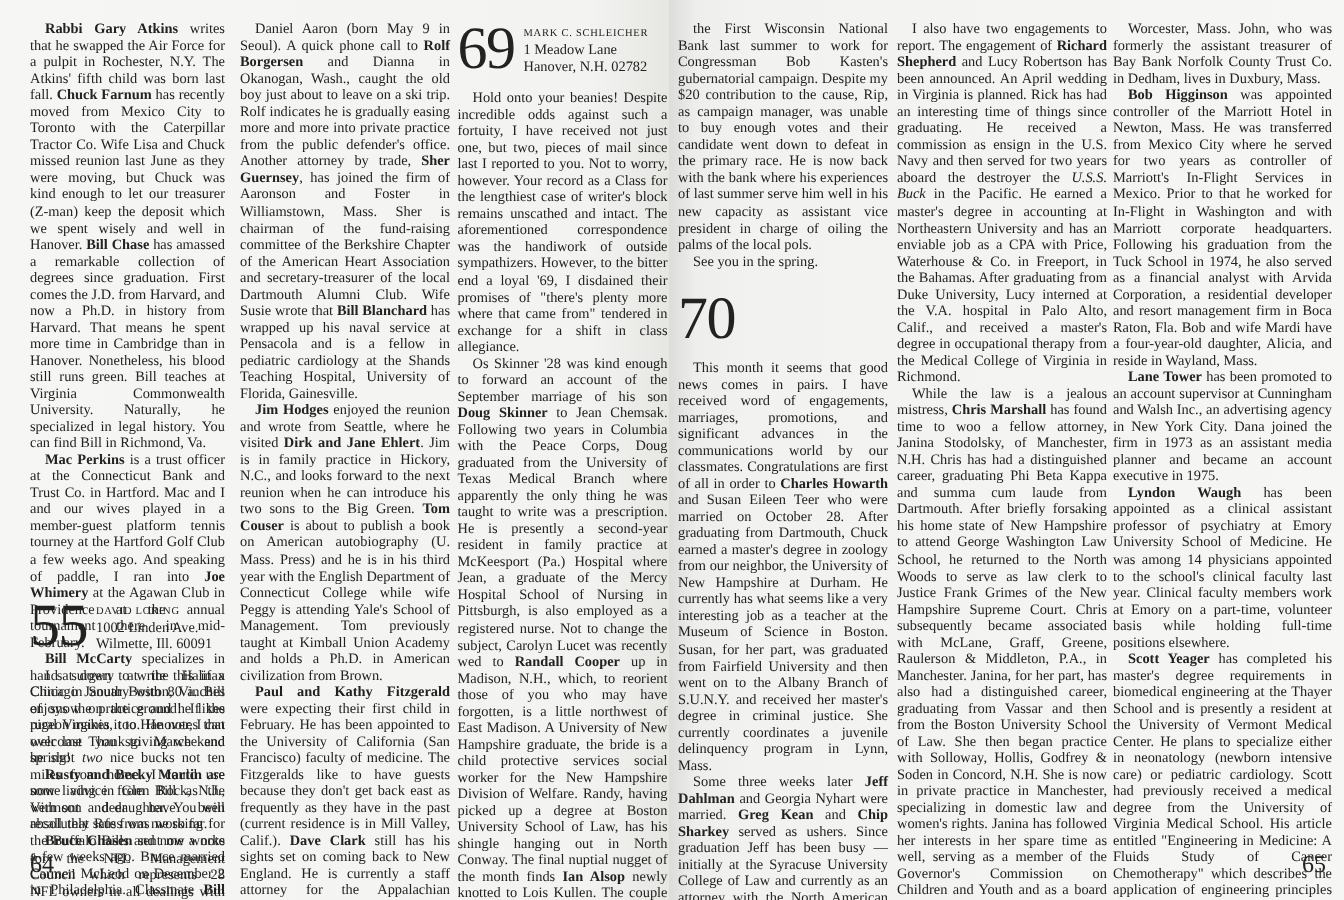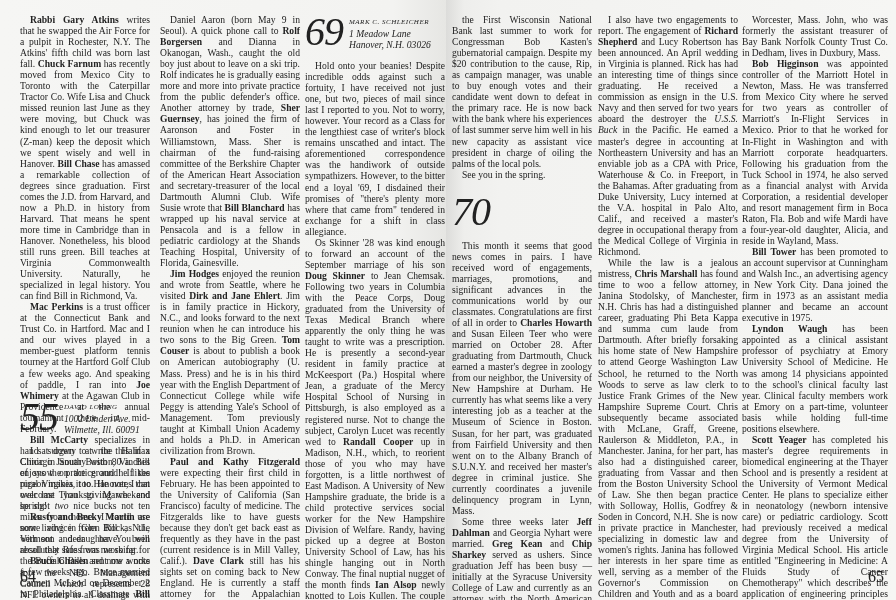--- a/index.html
+++ b/index.html
@@ -7,21 +7,21 @@
   .spread { position:relative; width:896px; height:600px;padding-left:12px; }
   .page { position:absolute; top:0; height:600px; }
   .page.left { left:0; width:446px; background:linear-gradient(to right,#f6f6f4 0%,#f3f3f1 88%,#e6e6e3 100%); }
   .page.right { left:446px; width:450px; background:linear-gradient(to right,#dcdcda 0%,#eeeeec 4%,#f2f2f0 12%,#f6f6f4 100%); }
   .col { position:absolute; top:14px; font-size:9.6px; line-height:11.05px; text-align:justify; hyphens:auto; }
   .col p { margin:0; text-indent:10px; }
   .col b { font-weight:bold; }
   .c1 { left:20px; width:205px; }
   .c2 { left:160px; width:140px; }
   .c3 { left:305px; width:140px; }
-  .head { display:flex; align-items:flex-end; margin:6px 0 10px 0;font-style:italic; }
+  .head { display:flex; align-items:flex-end; margin:6px 0 10px 0; }
   .head .num { font-size:40px; line-height:36px; margin-right:6px; letter-spacing:-1px; }
   .head .addr { font-size:9.6px; line-height:11px; padding-top:2px; }
   .head .name { font-size:7px; letter-spacing:0.5px; text-transform:uppercase; }
   .folio { position:absolute; bottom:14px; font-size:16px; }
   .folio.l { left:20px; } .folio.r { right:12px; }
 </style>
 </head>
 <body>
 
 <div class="spread">
@@ -54,21 +54,21 @@
           <p><b>Jim Hodges</b> enjoyed the reunion and wrote from Seattle, where he visited <b>Dirk and Jane Ehlert</b>. Jim is in family practice in Hickory, N.C., and looks forward to the next reunion when he can introduce his two sons to the Big Green. <b>Tom Couser</b> is about to publish a book on American autobiography (U. Mass. Press) and he is in his third year with the English Department of Connecticut College while wife Peggy is attending Yale's School of Management. Tom previously taught at Kimball Union Academy and holds a Ph.D. in American civilization from Brown.</p>
           <p><b>Paul and Kathy Fitzgerald</b> were expecting their first child in February. He has been appointed to the University of California (San Francisco) faculty of medicine. The Fitzgeralds like to have guests because they don't get back east as frequently as they have in the past (current residence is in Mill Valley, Calif.). <b>Dave Clark</b> still has his sights set on coming back to New England. He is currently a staff attorney for the Appalachian Research and Defense Fund, lives in Pineville, W.Va., and still plays rugby every weekend with a city club in Charleston.</p>
         </div>
     </div>
     <div class="col c3">
       <div class="head" style="margin-top:0;">
         <span class="num">69</span>
         <div class="addr">
           <div class="name">Mark C. Schleicher</div>
           <div>1 Meadow Lane</div>
-          <div>Hanover, N.H. 03026</div>
+          <div>Hanover, N.H. 02782</div>
         </div>
       </div>
       <div>
           <p>Hold onto your beanies! Despite incredible odds against such a fortuity, I have received not just one, but two, pieces of mail since last I reported to you. Not to worry, however. Your record as a Class for the lengthiest case of writer's block remains unscathed and intact. The aforementioned correspondence was the handiwork of outside sympathizers. However, to the bitter end a loyal '69, I disdained their promises of "there's plenty more where that came from" tendered in exchange for a shift in class allegiance.</p>
           <p>Os Skinner '28 was kind enough to forward an account of the September marriage of his son <b>Doug Skinner</b> to Jean Chemsak. Following two years in Columbia with the Peace Corps, Doug graduated from the University of Texas Medical Branch where apparently the only thing he was taught to write was a prescription. He is presently a second-year resident in family practice at McKeesport (Pa.) Hospital where Jean, a graduate of the Mercy Hospital School of Nursing in Pittsburgh, is also employed as a registered nurse. Not to change the subject, Carolyn Lucet was recently wed to <b>Randall Cooper</b> up in Madison, N.H., which, to reorient those of you who may have forgotten, is a little northwest of East Madison. A University of New Hampshire graduate, the bride is a child protective services social worker for the New Hampshire Division of Welfare. Randy, having picked up a degree at Boston University School of Law, has his shingle hanging out in North Conway. The final nuptial nugget of the month finds <b>Ian Alsop</b> newly knotted to Lois Kullen. The couple resides in Katmandu where they manage the James Hilton Hotel, a youth hostel catering to Sherpa guides should they wish to ever rest.</p>
         </div>
     </div>
     <div class="folio l">64</div>
   </div>
 
@@ -90,21 +90,21 @@
       <div>
           <p>I also have two engagements to report. The engagement of <b>Richard Shepherd</b> and Lucy Robertson has been announced. An April wedding in Virginia is planned. Rick has had an interesting time of things since graduating. He received a commission as ensign in the U.S. Navy and then served for two years aboard the destroyer the <i>U.S.S. Buck</i> in the Pacific. He earned a master's degree in accounting at Northeastern University and has an enviable job as a CPA with Price, Waterhouse &amp; Co. in Freeport, in the Bahamas. After graduating from Duke University, Lucy interned at the V.A. hospital in Palo Alto, Calif., and received a master's degree in occupational therapy from the Medical College of Virginia in Richmond.</p>
           <p>While the law is a jealous mistress, <b>Chris Marshall</b> has found time to woo a fellow attorney, Janina Stodolsky, of Manchester, N.H. Chris has had a distinguished career, graduating Phi Beta Kappa and summa cum laude from Dartmouth. After briefly forsaking his home state of New Hampshire to attend George Washington Law School, he returned to the North Woods to serve as law clerk to Justice Frank Grimes of the New Hampshire Supreme Court. Chris subsequently became associated with McLane, Graff, Greene, Raulerson &amp; Middleton, P.A., in Manchester. Janina, for her part, has also had a distinguished career, graduating from Vassar and then from the Boston University School of Law. She then began practice with Solloway, Hollis, Godfrey &amp; Soden in Concord, N.H. She is now in private practice in Manchester, specializing in domestic law and women's rights. Janina has followed her interests in her spare time as well, serving as a member of the Governor's Commission on Children and Youth and as a board member of New Hampshire Legal Assistants. Somehow she also finds time to teach paralegal studies at Notre Dame College in Manchester. Her diverse legal experience also includes a stint as a judge in the Concord District Court, and she has the distinction of having been the first woman judge of that court.</p>
         </div>
 
     </div>
     <div class="col" style="left:296px;width:146px;">
       <div>
           <p>Worcester, Mass. John, who was formerly the assistant treasurer of Bay Bank Norfolk County Trust Co. in Dedham, lives in Duxbury, Mass.</p>
           <p><b>Bob Higginson</b> was appointed controller of the Marriott Hotel in Newton, Mass. He was transferred from Mexico City where he served for two years as controller of Marriott's In-Flight Services in Mexico. Prior to that he worked for In-Flight in Washington and with Marriott corporate headquarters. Following his graduation from the Tuck School in 1974, he also served as a financial analyst with Arvida Corporation, a residential developer and resort management firm in Boca Raton, Fla. Bob and wife Mardi have a four-year-old daughter, Alicia, and reside in Wayland, Mass.</p>
-          <p><b>Bill Tower</b> has been promoted to an account supervisor at Cunningham and Walsh Inc., an advertising agency in New York City. Dana joined the firm in 1973 as an assistant media planner and became an account executive in 1975.</p>
+          <p><b>Lane Tower</b> has been promoted to an account supervisor at Cunningham and Walsh Inc., an advertising agency in New York City. Dana joined the firm in 1973 as an assistant media planner and became an account executive in 1975.</p>
           <p><b>Lyndon Waugh</b> has been appointed as a clinical assistant professor of psychiatry at Emory University School of Medicine. He was among 14 physicians appointed to the school's clinical faculty last year. Clinical faculty members work at Emory on a part-time, volunteer basis while holding full-time positions elsewhere.</p>
           <p><b>Scott Yeager</b> has completed his master's degree requirements in biomedical engineering at the Thayer School and is presently a resident at the University of Vermont Medical Center. He plans to specialize either in neonatology (newborn intensive care) or pediatric cardiology. Scott had previously received a medical degree from the University of Virginia Medical School. His article entitled "Engineering in Medicine: A Fluids Study of Cancer Chemotherapy" which describes the application of engineering principles to solve the problem of maldistribution of anticancer drugs used in clinical situations was published last October in the Thayer School of Engineering magazine.</p>
         </div>
 
     </div>
     <div class="folio r">65</div>
   </div>
 </div>
 
 </body></html>

